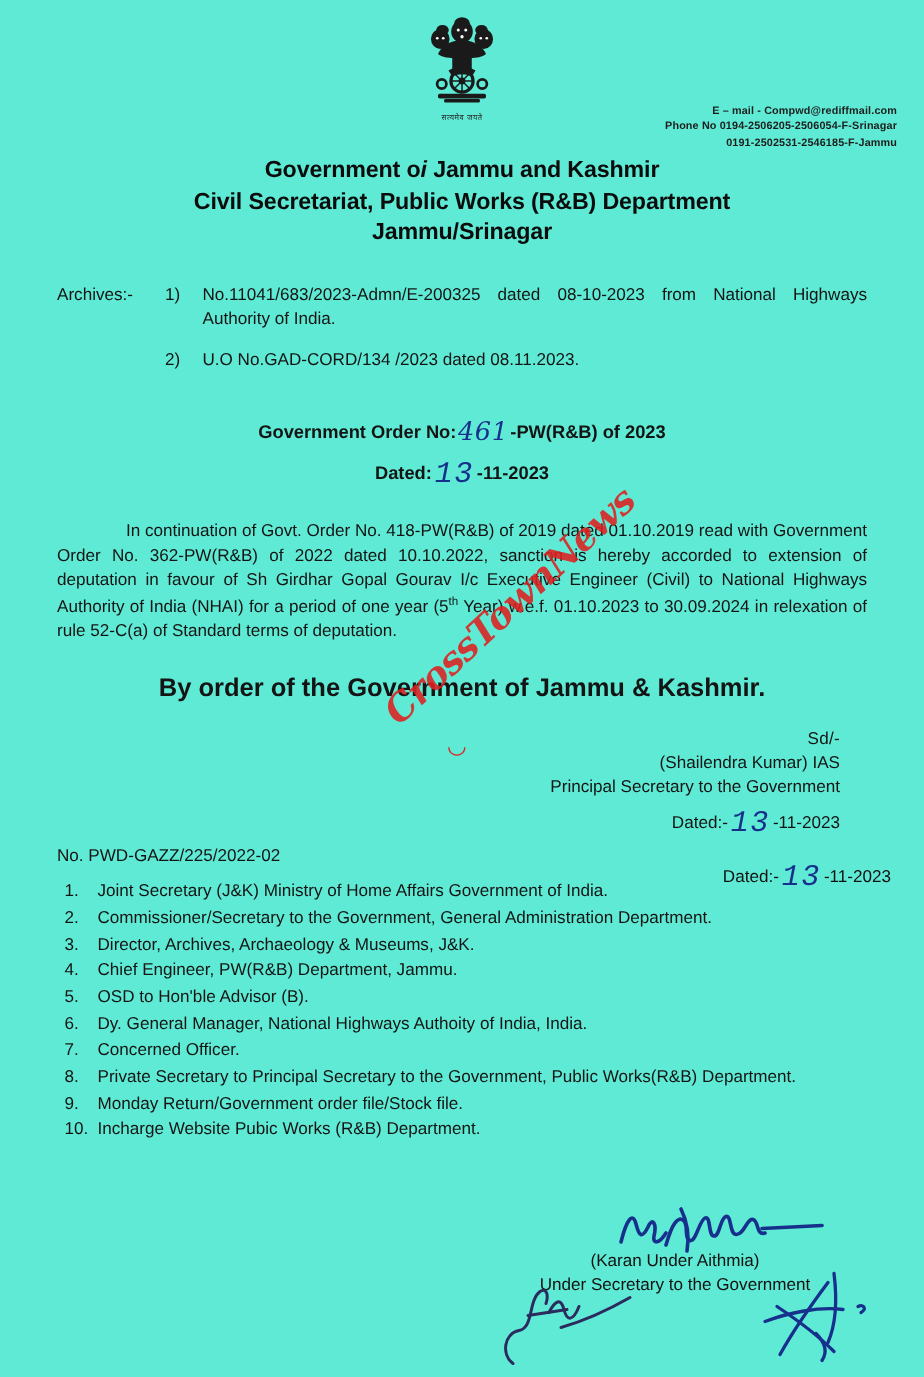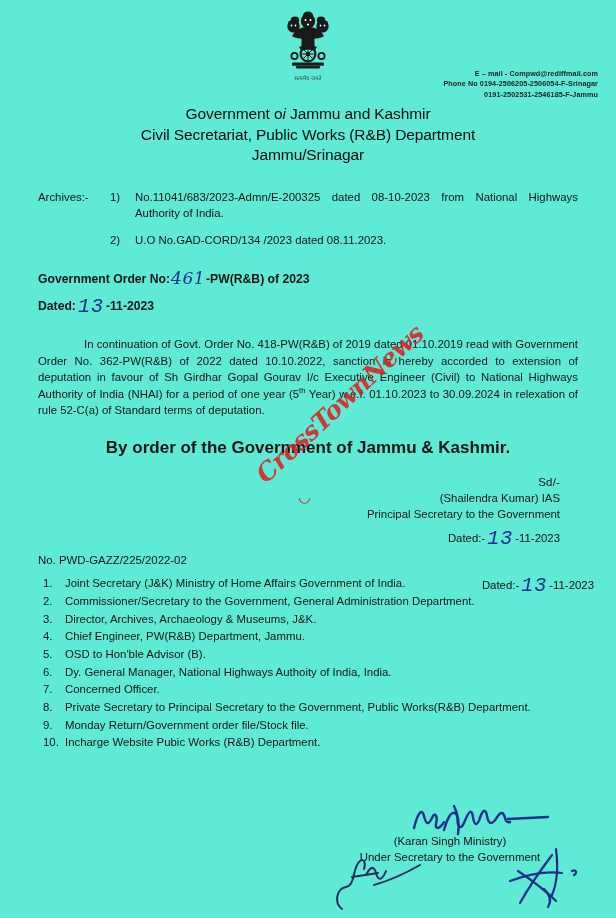--- a/index.html
+++ b/index.html
@@ -53,21 +53,21 @@
 
   
   .heading-block {
     position: absolute;
     left: 0; right: 0;
     top: 104px;
     text-align: center;
   }
   .heading-line {
     font-size: 15.5px;
-    font-weight: normal;
+    font-weight: bold;
     line-height: 1.33;
     letter-spacing: -0.1px;
     color: #0c0c0c;
   }
   .heading-line.l2 { font-size: 15.5px; }
   .heading-line.l3 { font-size: 15.5px; }
   .oi-italic { font-style: italic; }
 
   
   .body-area {
@@ -102,21 +102,22 @@
   .gap-sm { height: 10px; }
   .gap-md { height: 13px; }
 
   .ref2 {
     display: flex;
     margin-left: 72px;
   }
 
   
   .order-block {
-    margin-top: 17px;
+    margin-top: 27px;
+    text-align: center;
     font-weight: bold;
     font-size: 12.2px;
     line-height: 1.5;
   }
   .order-line { display: block; }
   .hand {
     font-family: "DejaVu Serif", serif;
     color: #17308c;
     font-weight: normal;
     font-style: italic;
@@ -399,21 +400,21 @@
   <svg class="sig-ink" style="left:408px; top:800px;" width="150" height="40" viewBox="0 0 150 40">
     <g fill="none" stroke="#17308c" stroke-width="2.4" stroke-linecap="round" stroke-linejoin="round">
       <path d="M6 28 C10 12, 14 8, 16 16 C18 24, 20 26, 24 18 C27 11, 30 16, 28 24 C27 29, 31 30, 36 22"></path>
       <path d="M36 30 C40 16, 44 10, 48 14 C51 17, 48 26, 52 27 C56 28, 58 14, 62 12 C66 10, 64 24, 68 24 C72 24, 72 12, 76 11 C80 10, 78 23, 83 23 C88 23, 90 12, 94 13 C98 14, 96 24, 102 22"></path>
       <path d="M100 19 L140 17"></path>
       <path d="M46 6 C50 14, 52 22, 50 34"></path>
     </g>
   </svg>
 
   <div class="bottom-sign">
-    <div>(Karan Singh Ministry)</div>
+    <div>(Karan Under Aithmia)</div>
     <div>Under Secretary to the Government</div>
   </div>
 
   <svg class="sig-ink" style="left:330px; top:855px;" width="130" height="58" viewBox="0 0 130 58">
     <g fill="none" stroke="#2b2b5e" stroke-width="2" stroke-linecap="round" stroke-linejoin="round">
       <path d="M12 54 C4 48, 6 34, 16 32 C26 30, 22 12, 30 6 C34 3, 36 8, 34 14"></path>
       <path d="M22 22 L48 18"></path>
       <path d="M36 20 C40 12, 44 10, 46 18 C48 26, 52 26, 56 16"></path>
       <path d="M44 30 C58 26, 76 18, 90 10"></path>
     </g>

